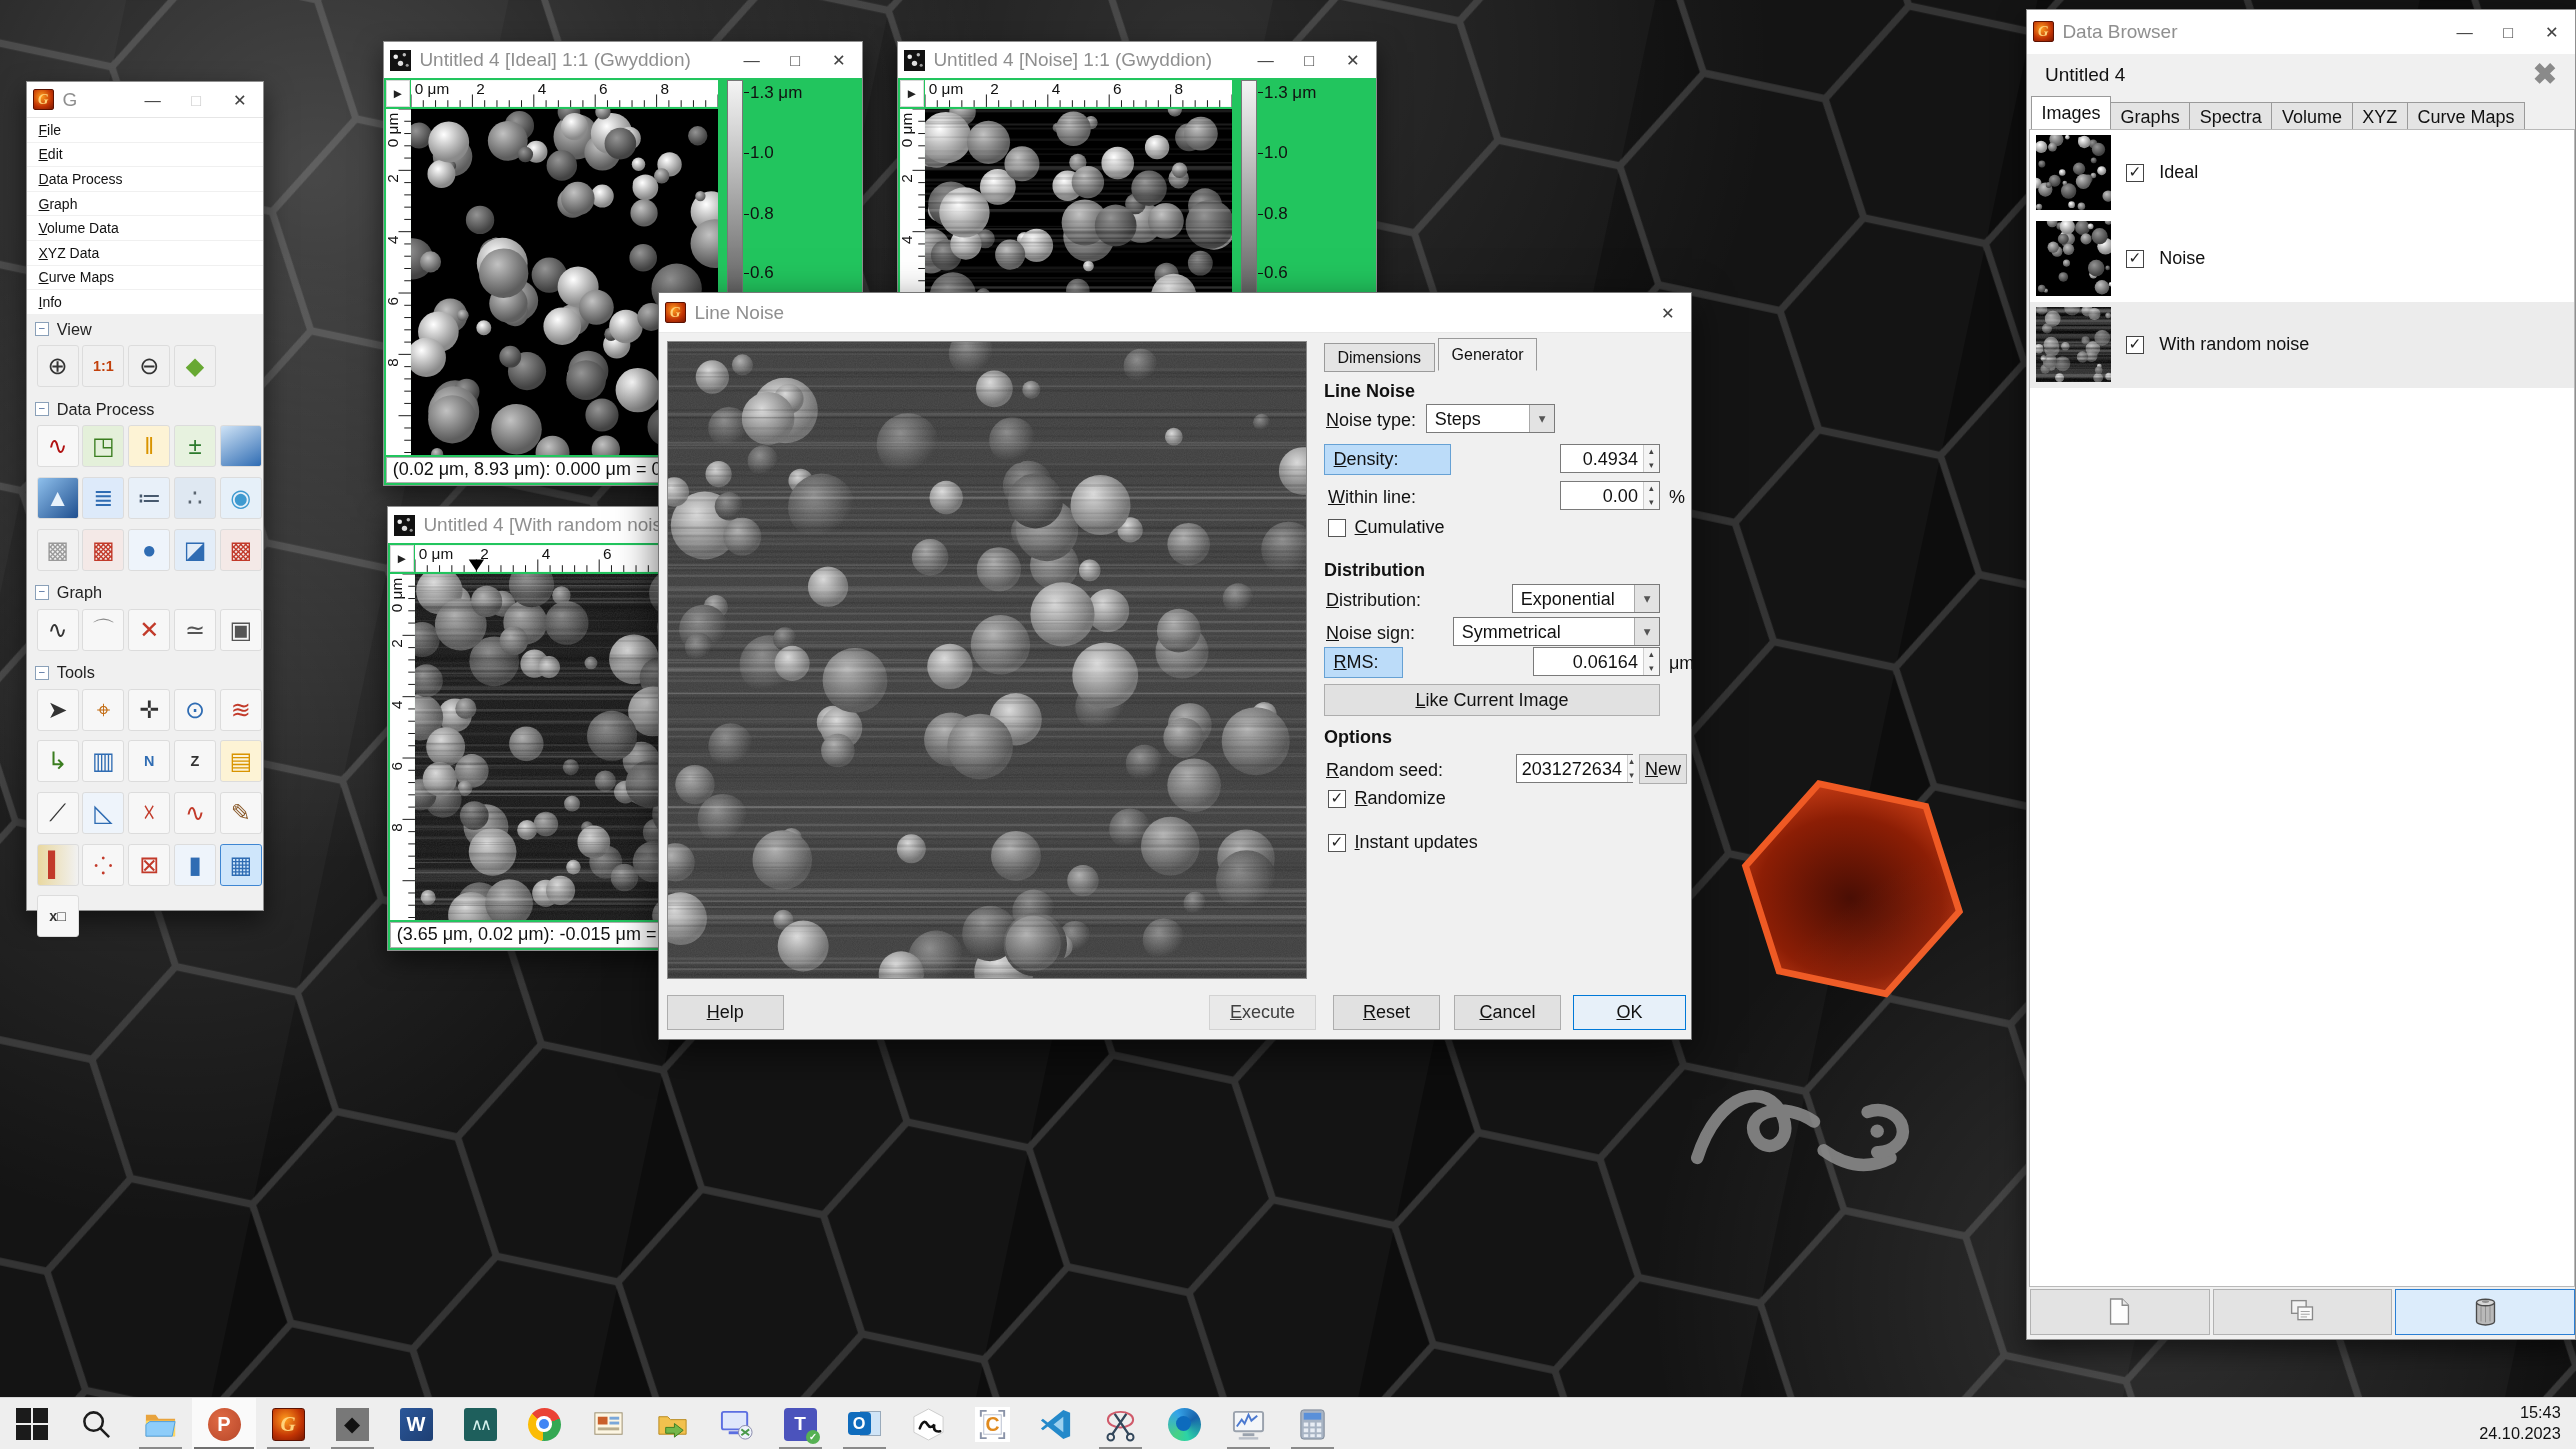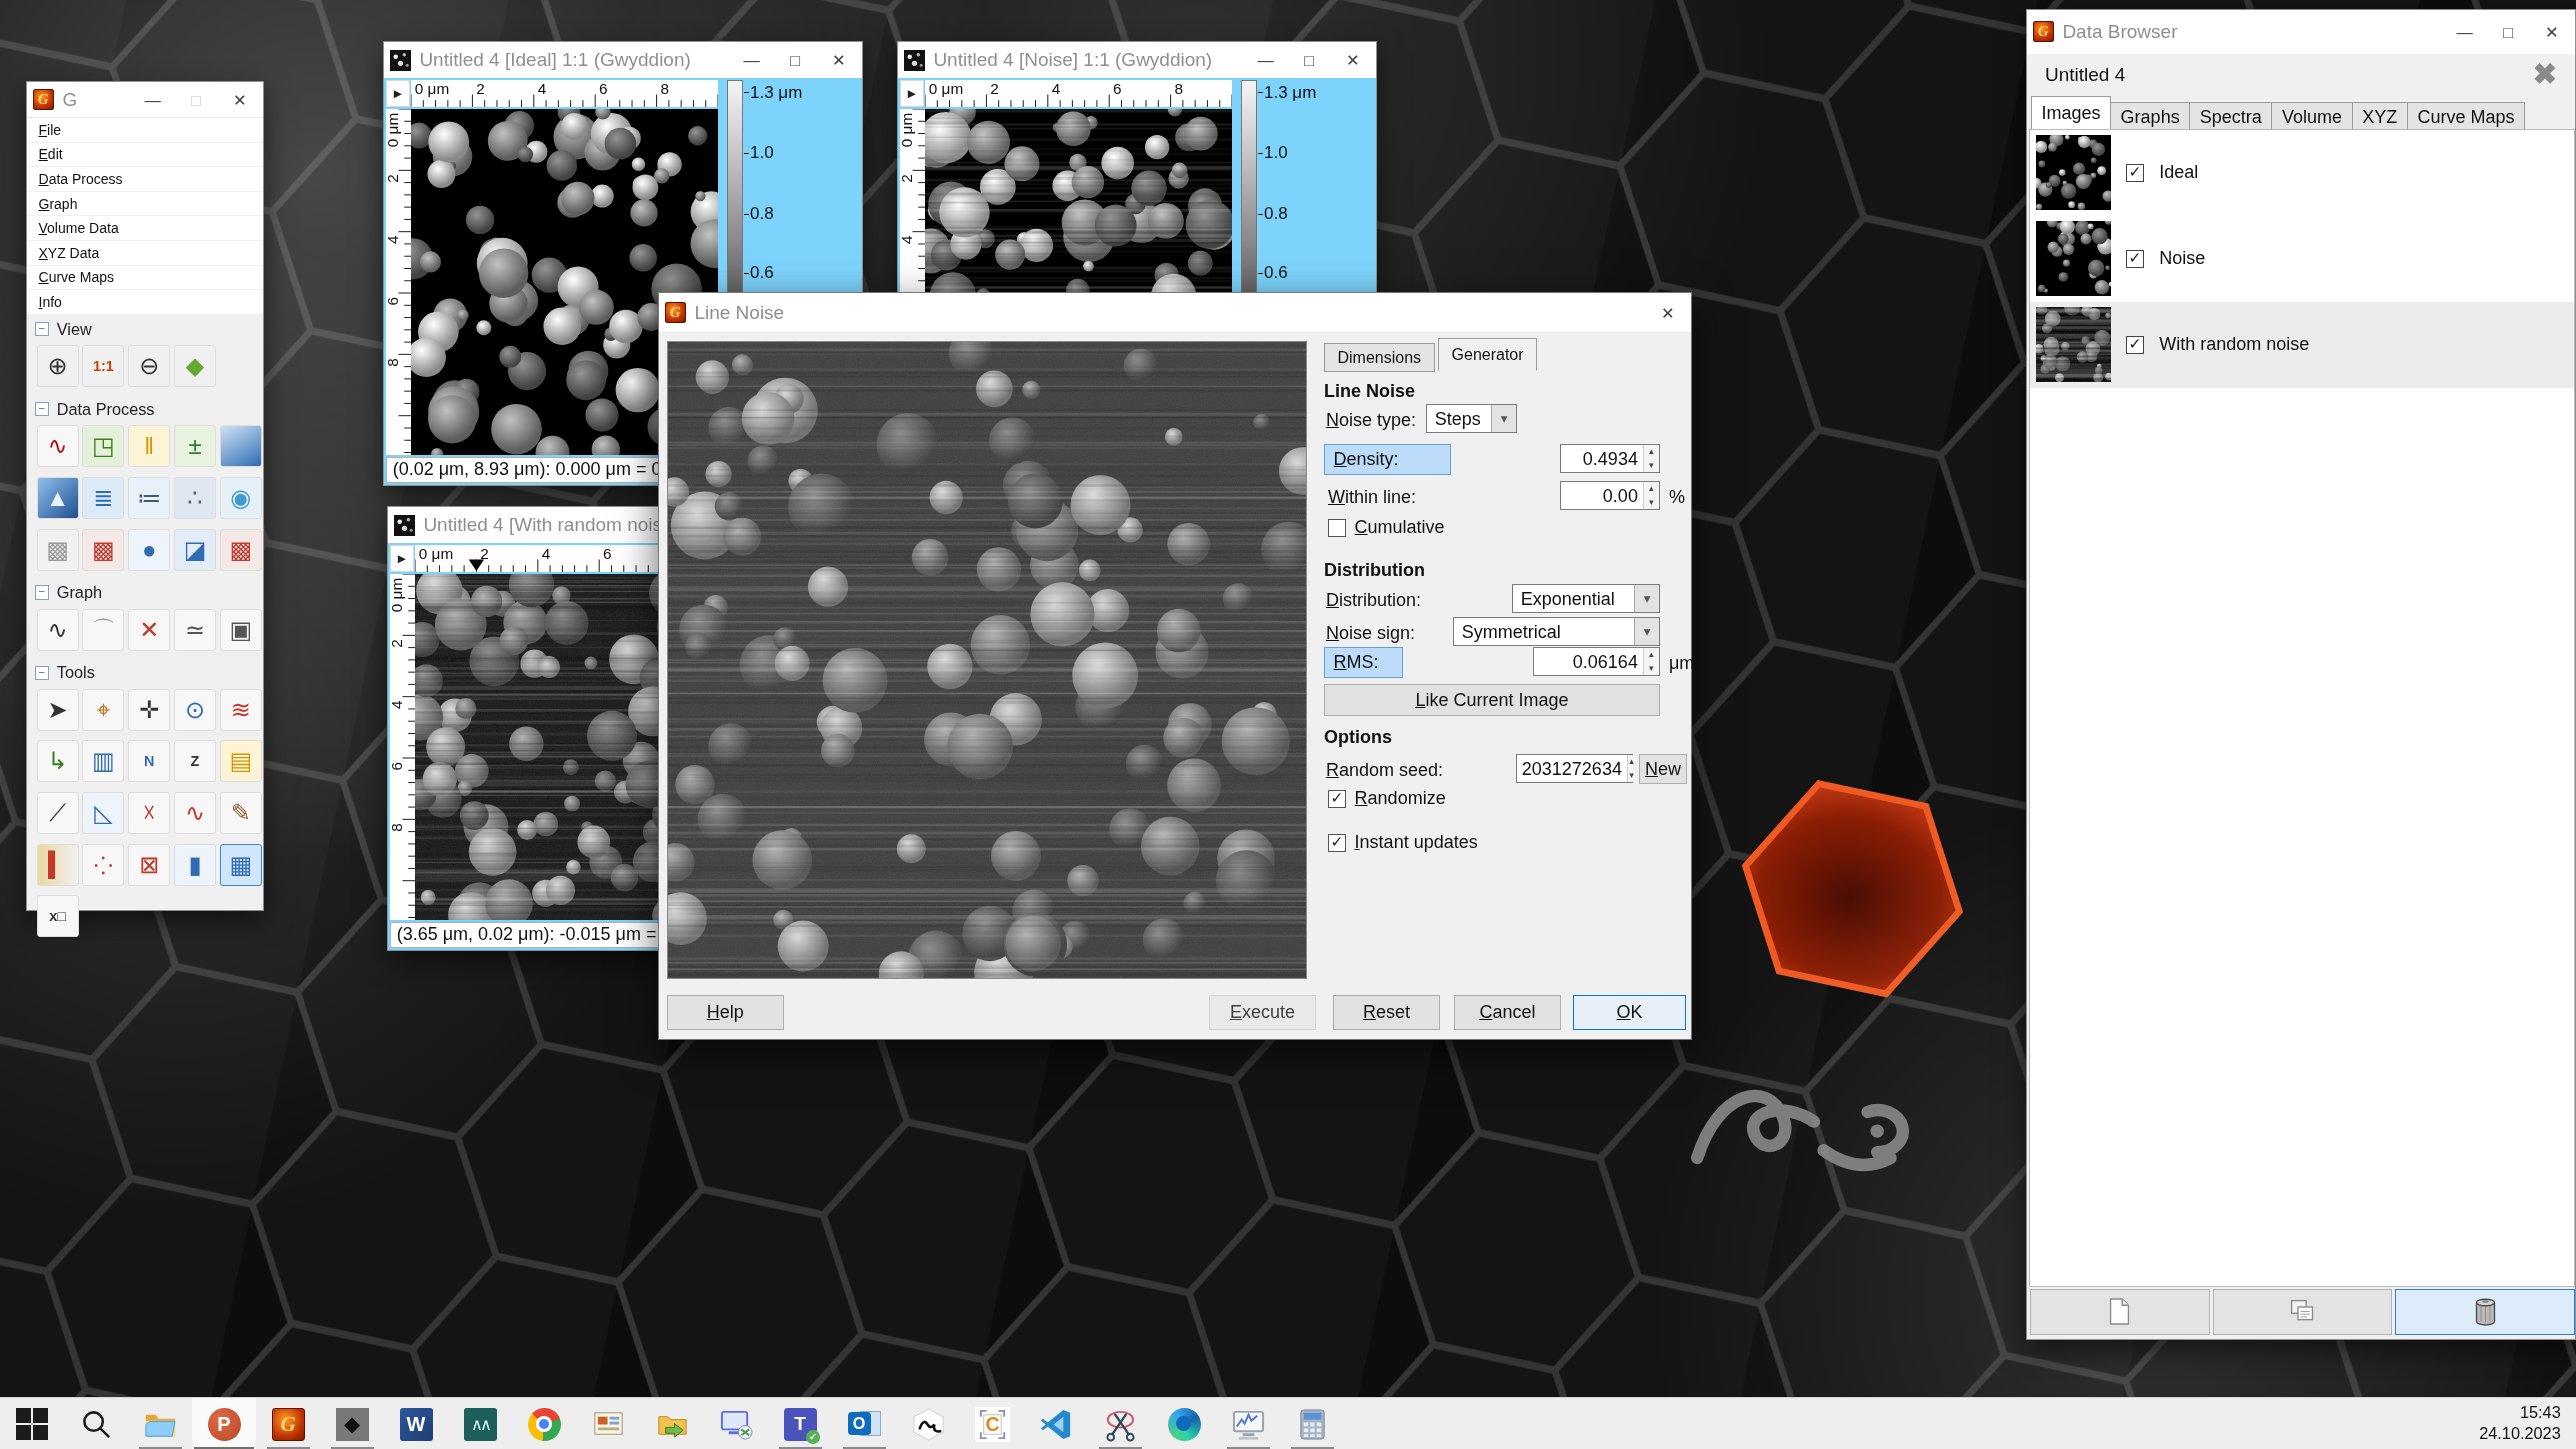--- a/index.html
+++ b/index.html
@@ -6,21 +6,21 @@
   html,body{width:2576px;height:1450px;overflow:hidden;background:#0b0b0b;
     font-family:"Liberation Sans",sans-serif;color:#111}
   #screen{position:absolute;left:0;top:0;width:2576px;height:1450px;overflow:hidden}
   svg text{font-family:"Liberation Sans",sans-serif}
 
   
   #hexbg{position:absolute;left:0;top:0;width:2576px;height:1450px}
   #fishlogo{position:absolute;left:1680px;top:1062px;width:268px;height:144px;opacity:.85}
 
   
-  .win{position:absolute;background:#7dd3fc;border:1px solid #8f8f8f;box-shadow:0 9.6px 25px rgba(0,0,0,.55)}
+  .win{position:absolute;background:#22c55e;border:1px solid #8f8f8f;box-shadow:0 9.6px 25px rgba(0,0,0,.55)}
   .tbar{height:36px;display:flex;align-items:center;gap:8.6px;padding:0 5.8px;background:#fff}
   .ttext{flex:1;font-size:19px;color:#8f8f8f;white-space:nowrap;overflow:hidden}
   .wbtn{width:35px;text-align:center;font-size:16.3px;color:#444;line-height:36px}
   .wbtn.dim{color:#c9c9c9}
   .gicon{width:21px;height:21px;border:1px solid #5c1202;border-radius:1.9px;flex:none;
     background:radial-gradient(circle at 40% 35%,#ff9d1e,#c23404 60%,#7a1802);
     color:#ffd27a;font:italic bold 14.4px "Liberation Serif",serif;text-align:center;line-height:19px}
   .thumbico{width:21px;height:21px;flex:none}
 
   
@@ -1434,21 +1434,21 @@
         </svg></div>
 
     <div class="dtabs">
       <span class="dtab">Dimensions</span>
       <span class="dtab active">Generator</span>
     </div>
 
     <div class="dh" style="left:665px;top:88px">Line Noise</div>
 
     <span class="dl" style="left:667px;top:117px">Noise type:</span>
-    <div class="combo" style="left:767px;top:111px;width:91px">
+    <div class="combo" style="left:767px;top:111px;width:129px">
       <span class="val">Steps</span>
       <span class="cbtn">▾</span>
     </div>
 
     <span class="dl hl" style="left:665px;top:151px;width:127px">Density:</span>
     <div class="spin" style="left:901px;top:151px;width:100px">
       <span class="val">0.4934</span>
       <span class="arr">
           <span>▲</span>
           <span>▼</span>

